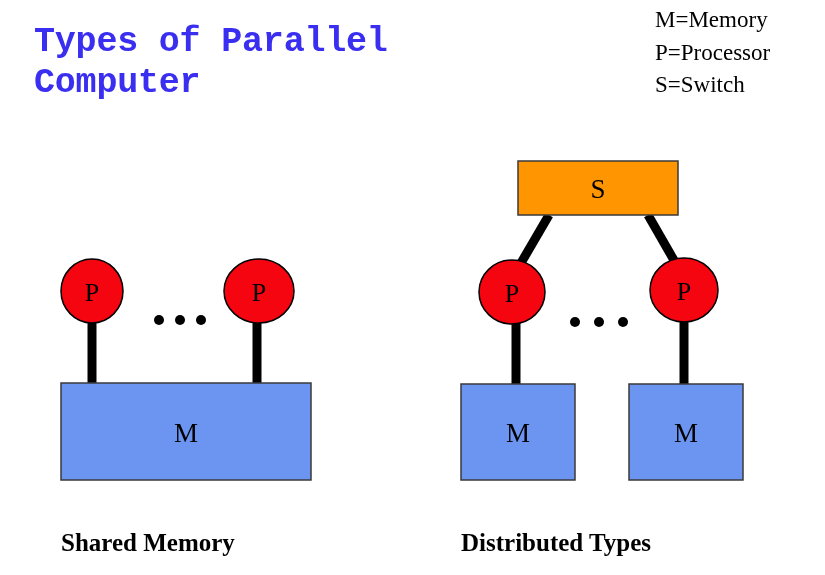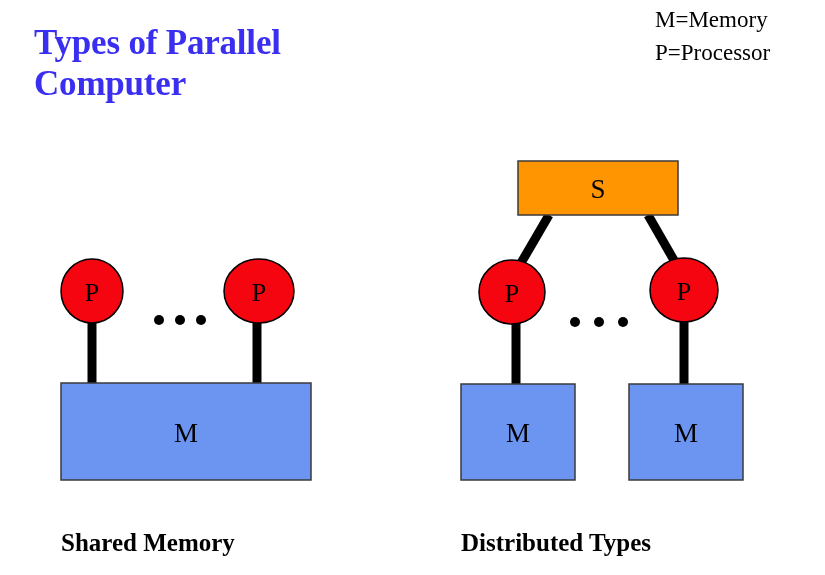--- a/index.html
+++ b/index.html
@@ -20,21 +20,21 @@
     top: 0;
     width: 825px;
     height: 575px;
     background: #ffffff;
   }
   #slide-title {
     position: absolute;
     left: 34px;
     top: 22px;
     width: 380px;
-    font-family: Liberation Serif, serif;
+    font-family: Liberation Mono, monospace;
     font-weight: bold;
     font-size: 35px;
     line-height: 1.18;
     letter-spacing: -0.2px;
     color: #3a2ff0;
     margin: 0;
   }
   #legend {
     position: absolute;
     left: 655px;
@@ -77,20 +77,21 @@
 </head>
 <body>
 
 <div id="slide" style="background: rgb(255, 255, 255);">
 
   <h1 id="slide-title" style="color: rgb(58, 47, 240);">Types of Parallel Computer</h1>
 
   <div id="legend">
     <div class="legend-line">M=Memory</div>
     <div class="legend-line">P=Processor</div>
+    <div class="legend-line">S=Switch</div>
   </div>
 
   <svg id="diagram-layer" width="825" height="575" viewBox="0 0 825 575">
 
     <g>
 
       <line class="edge" id="sm-edge-0" stroke-width="9" stroke-linecap="butt" x1="92" y1="320" x2="92" y2="385" stroke="#000000"></line>
       <line class="edge" id="sm-edge-1" stroke-width="9" stroke-linecap="butt" x1="257" y1="320" x2="257" y2="385" stroke="#000000"></line>
 
       <rect class="node-rect" id="sm-node-2" stroke-width="1.5" x="61" y="383" width="250" height="97" fill="#6c95f2" stroke="#3a3a3a"></rect>

